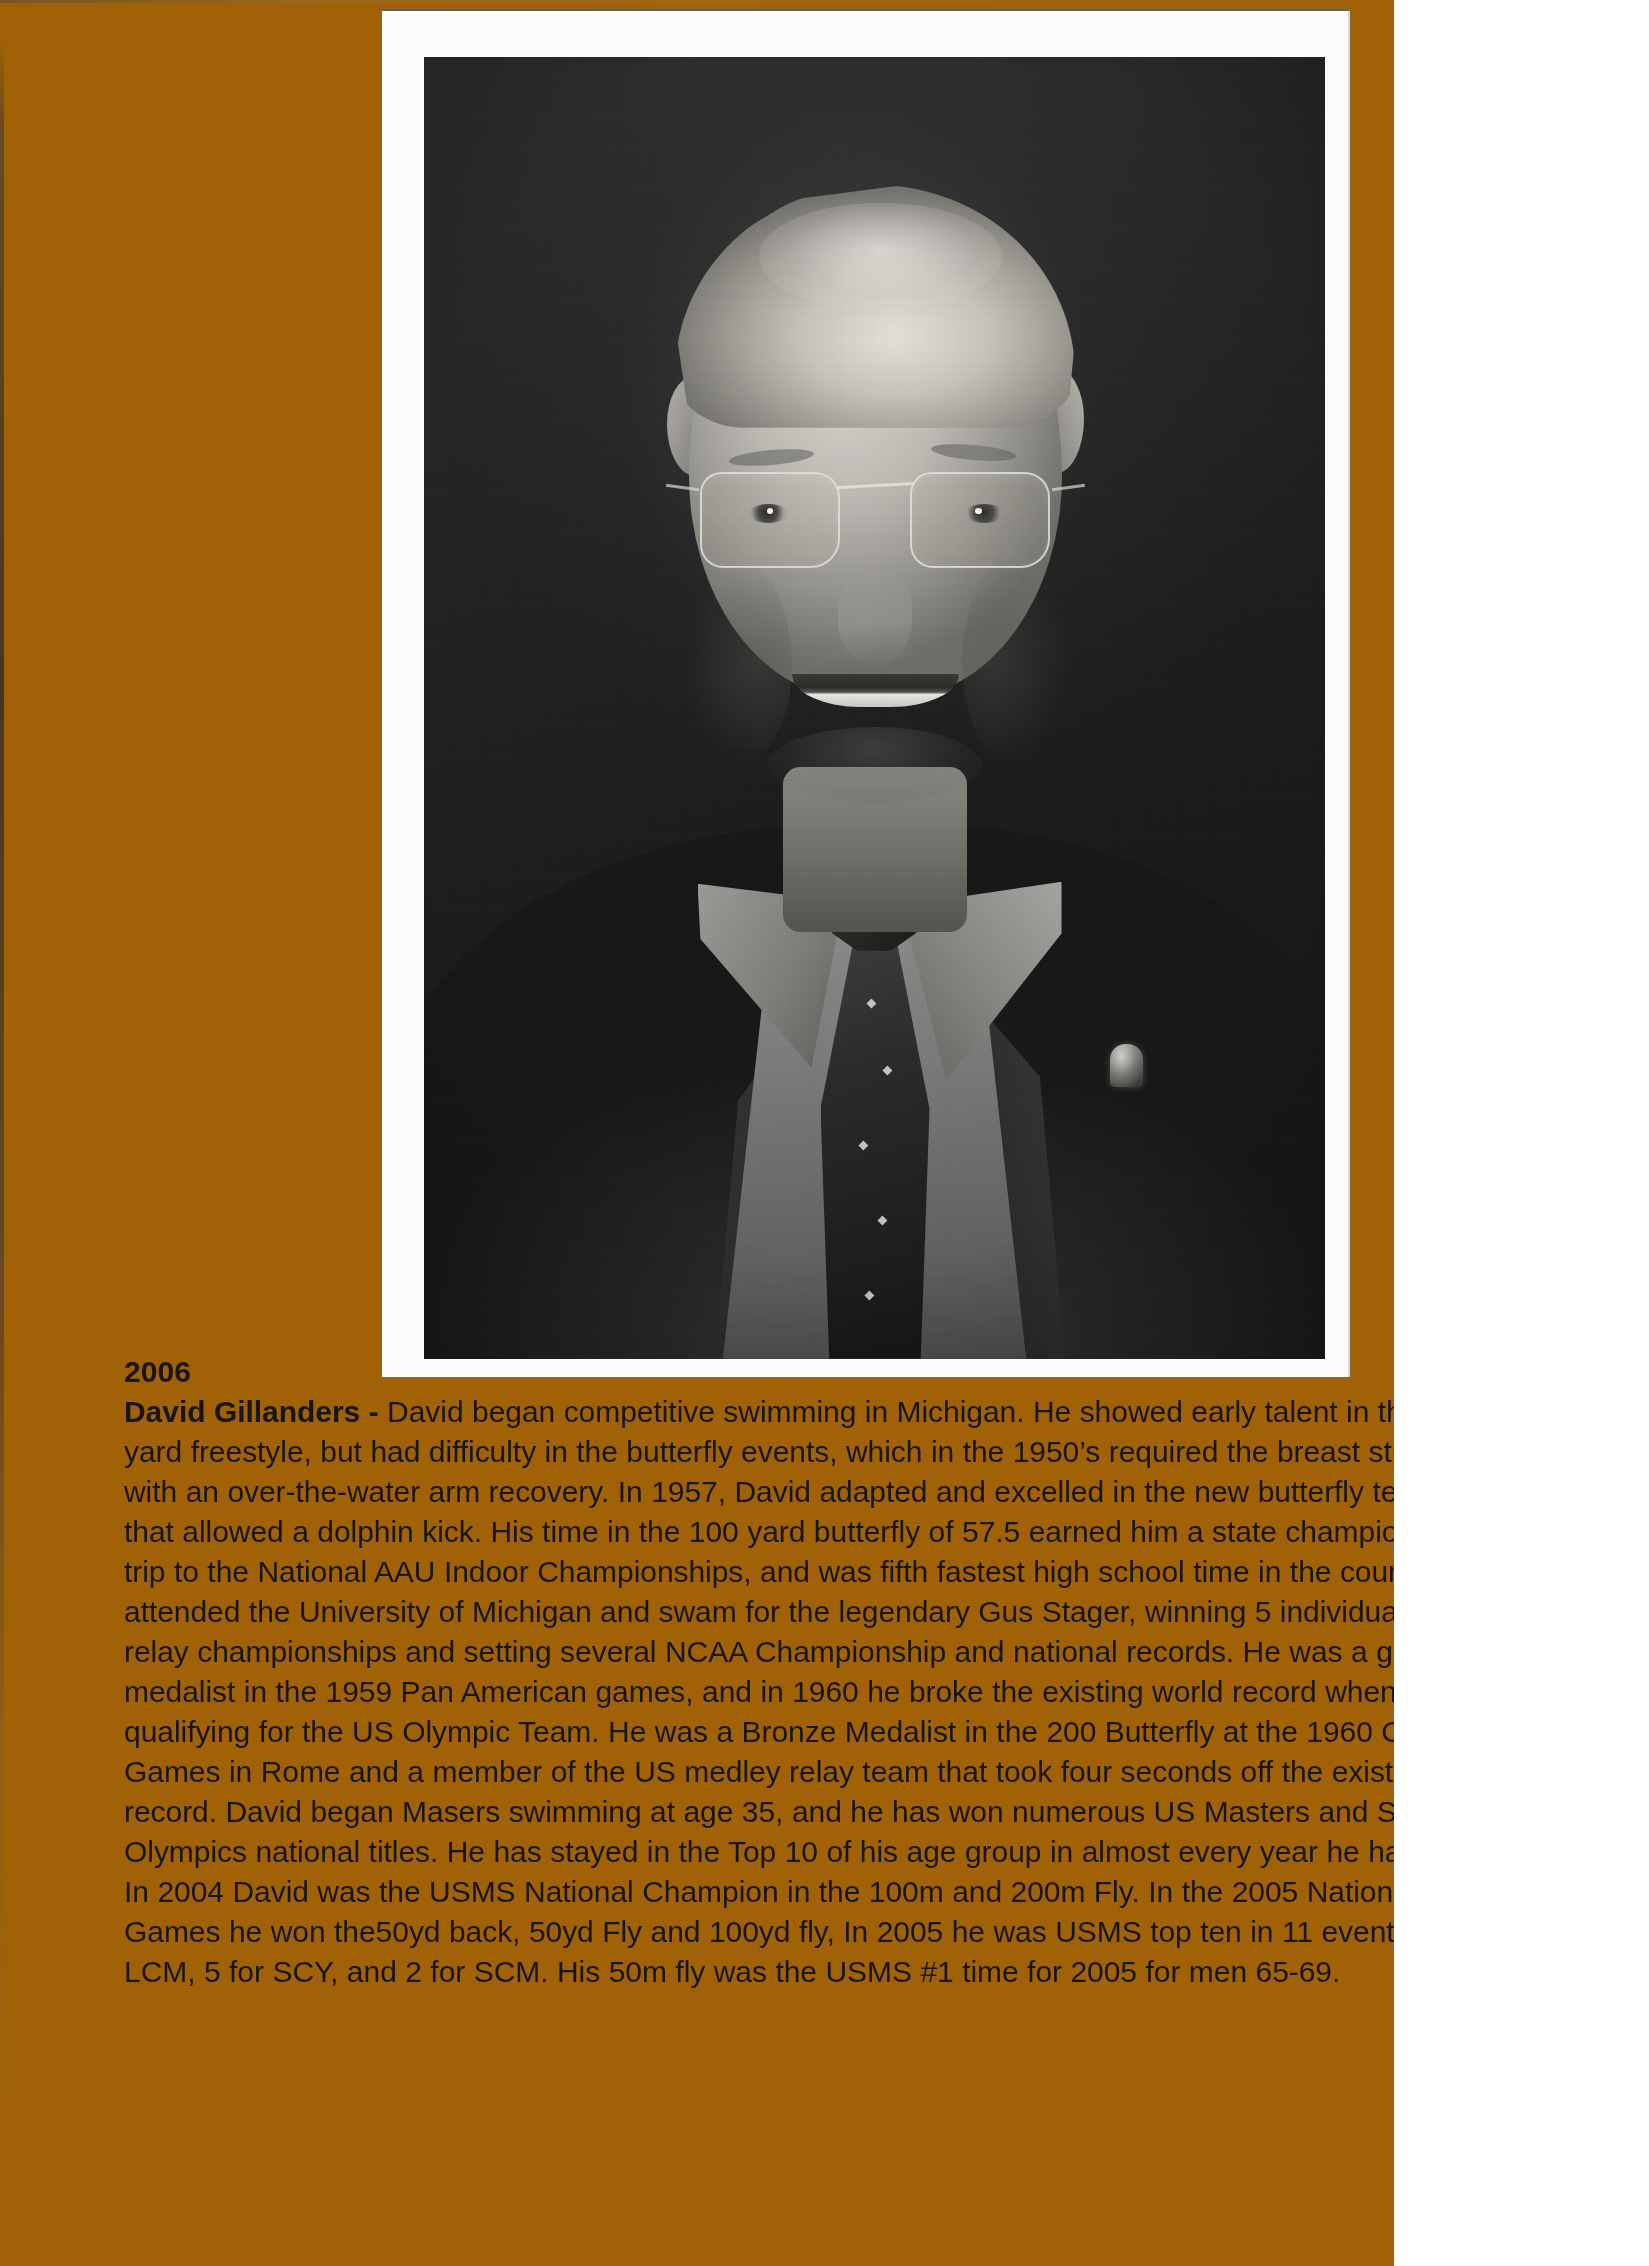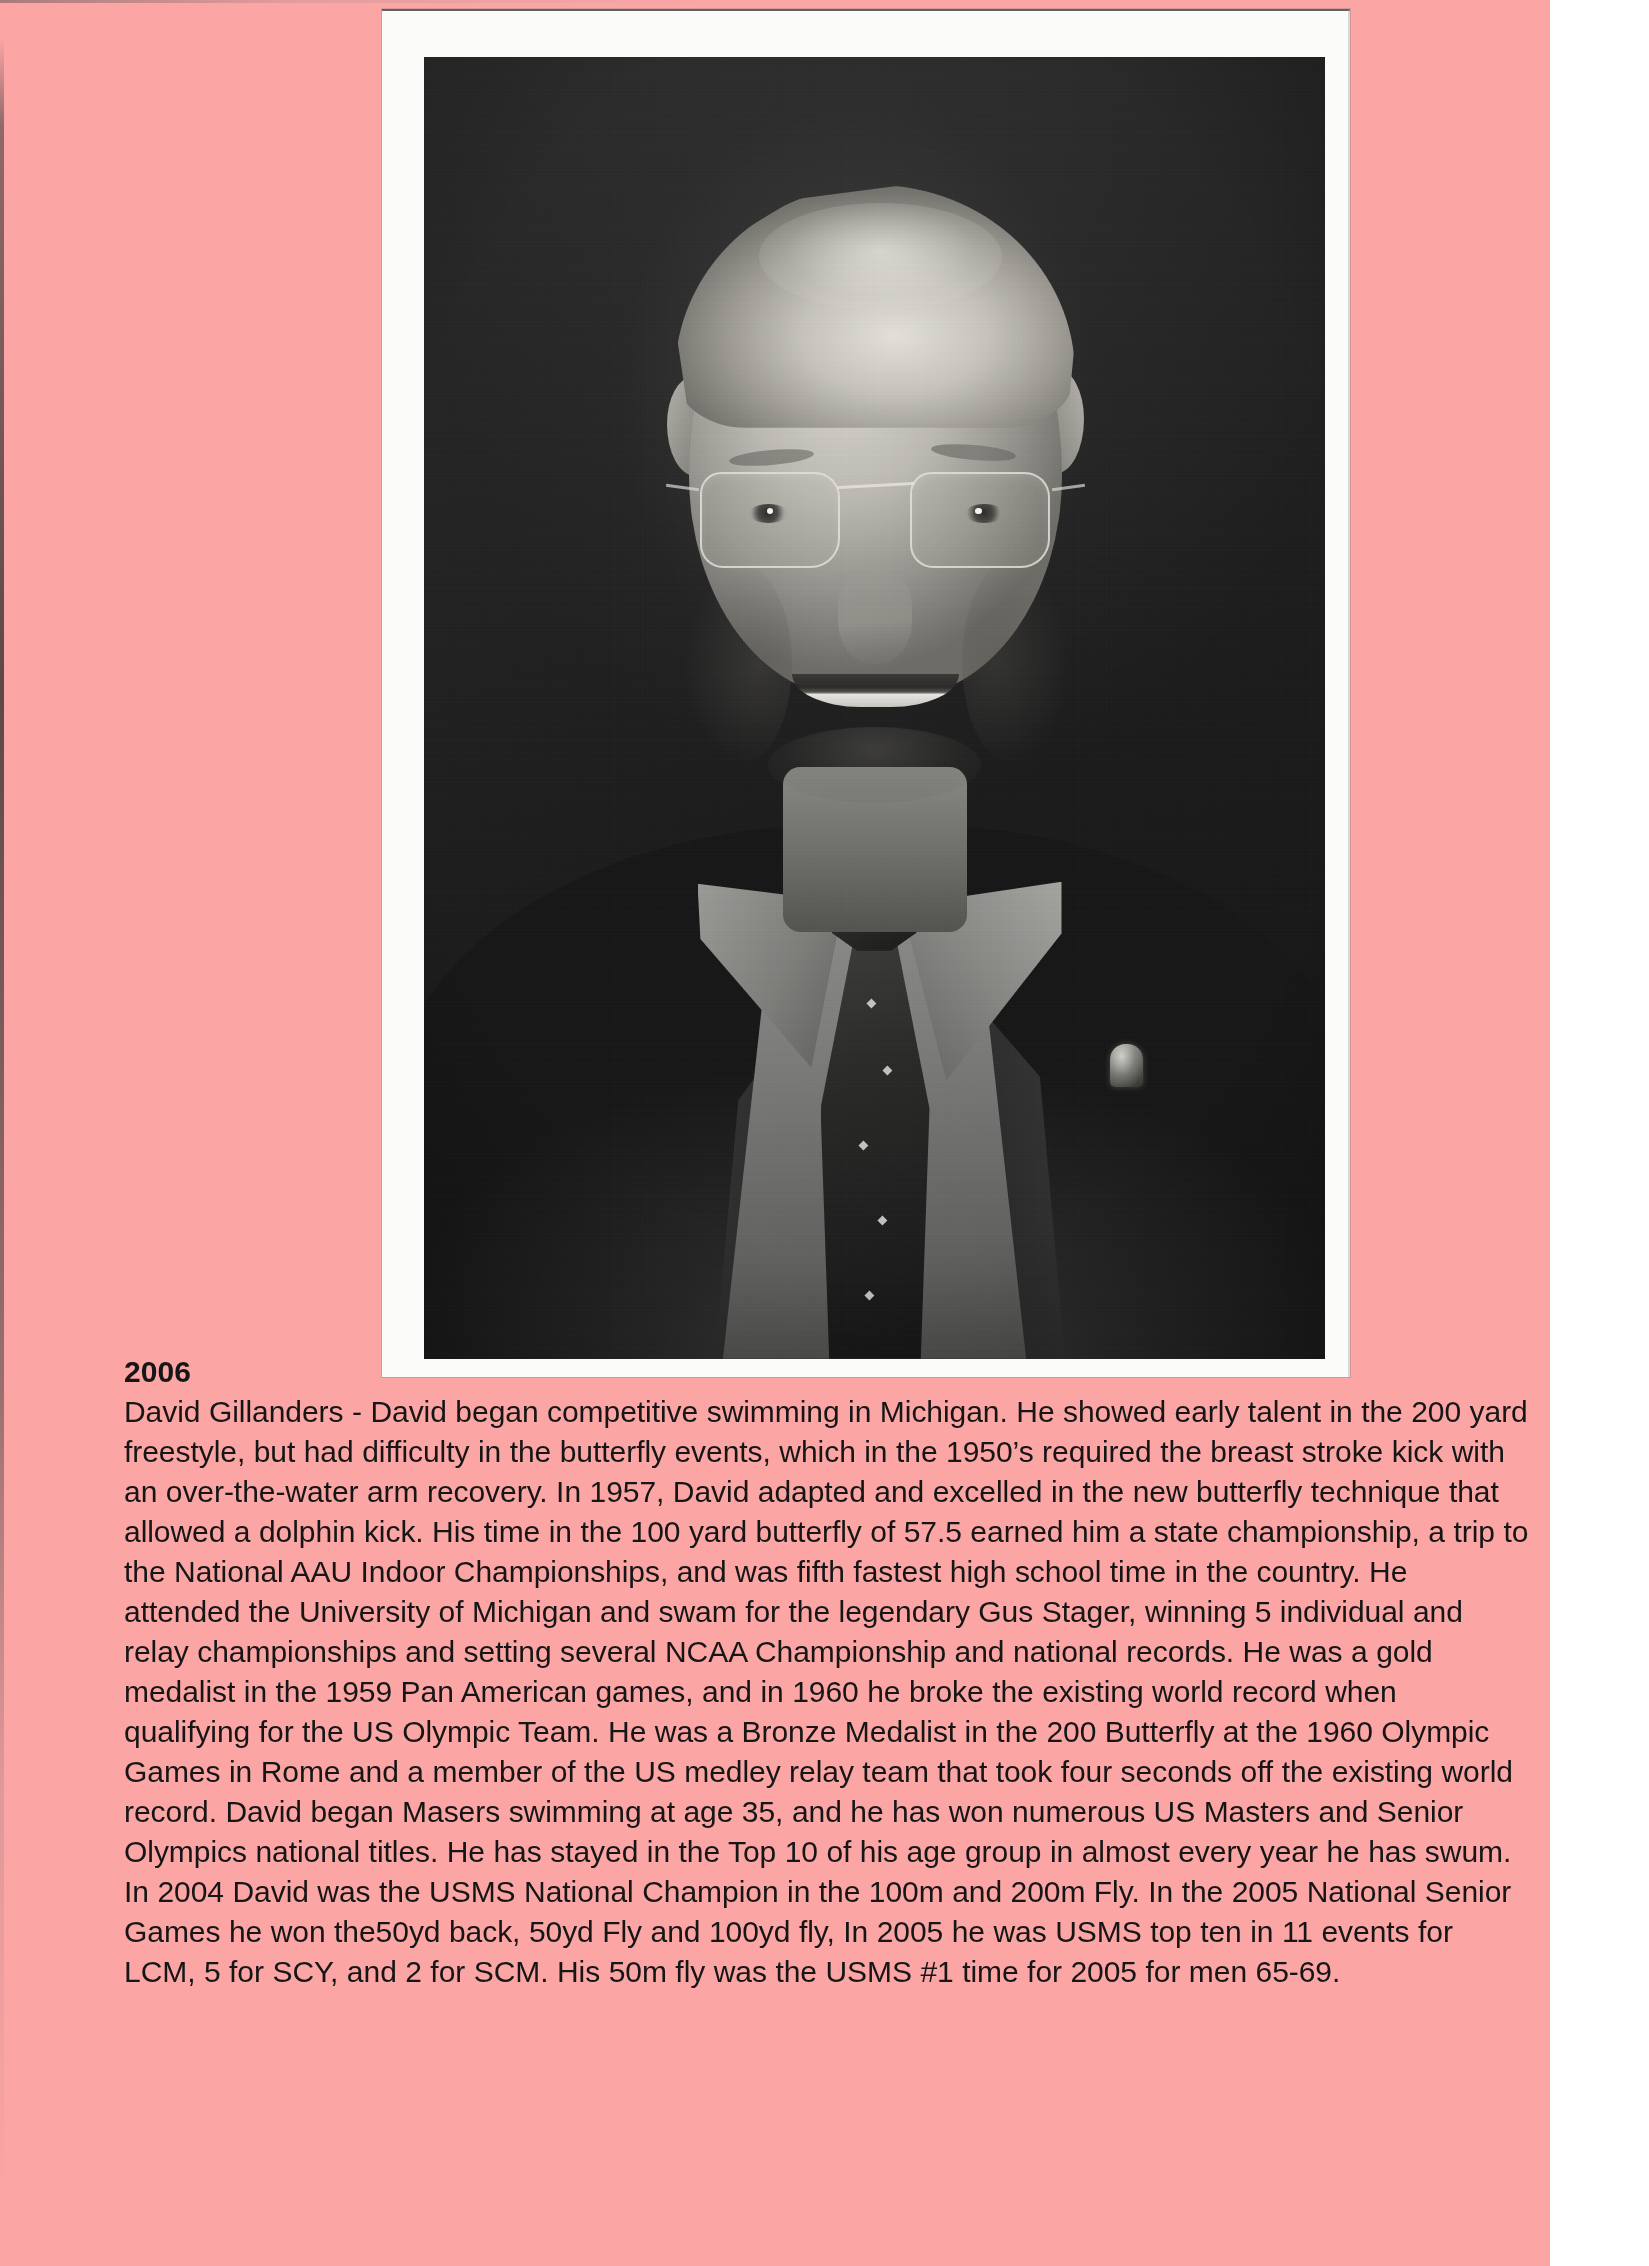--- a/index.html
+++ b/index.html
@@ -4,23 +4,23 @@
 <title>Hall of Fame Biography Page</title>
 <style>
   html, body {
     margin: 0;
     padding: 0;
     background: #ffffff;
   }
 
   .page {
     position: relative;
-    width: 1550px;
+    width: 1394px;
     height: 2267px;
-    background: #fca5a5;
+    background: #a16207;
     overflow: hidden;
     font-family: "Liberation Sans", sans-serif;
     -webkit-font-smoothing: antialiased;
   }
 
   
   .scan-edge-left {
     position: absolute;
     left: 0;
     top: 39px;
@@ -430,21 +430,21 @@
   }
   .bio-body {
     font-size: 30px;
     line-height: 40px;
     letter-spacing: -0.05px;
     margin: 0;
     text-align: left;
     word-spacing: 0.2px;
   }
   .bio-name {
-    font-weight: normal;
+    font-weight: bold;
     margin-top: 44px;
   }
 
   
   .page-speckle {
     position: absolute;
     inset: 0;
     pointer-events: none;
     opacity: 0.40;
     background-image:

